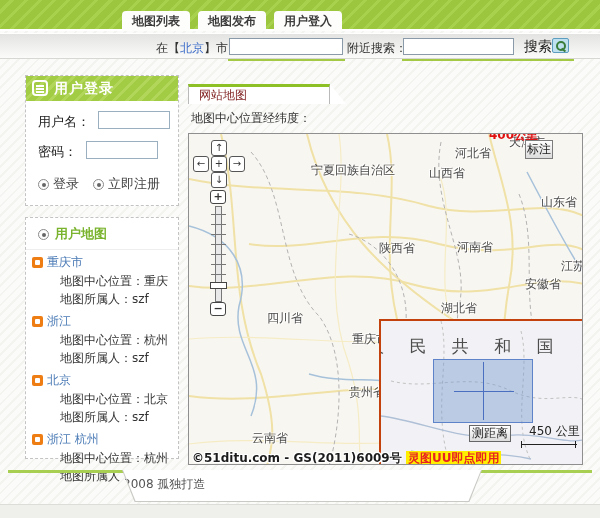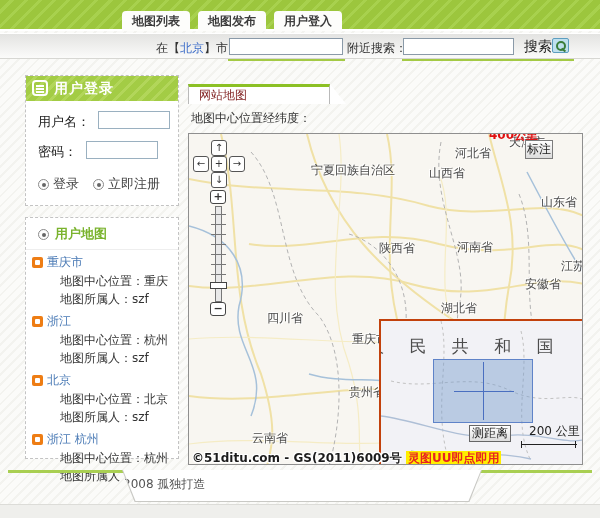--- a/index.html
+++ b/index.html
@@ -303,21 +303,21 @@
           <path d="M0,95 C40,100 80,120 120,115 C160,110 185,125 205,118"></path>
           <path d="M30,130 C70,140 110,128 150,138"></path>
         </g>
       </svg>
       <div class="inset-country">人 民 共 和 国</div>
       <div class="view-rect">
         <div class="cross-h"></div>
         <div class="cross-v"></div>
       </div>
       <button class="measure-btn">测距离</button>
-      <span class="scale-label">200 公里</span>
+      <span class="scale-label">450 公里</span>
       <div class="scale-bar"></div>
     </div>
 
     <div class="copyright">
       <span class="copy-text">©51ditu.com - GS(2011)6009号</span>
       <span class="promo">灵图UU即点即用</span>
     </div>
   </div>
 
   <div class="footer">

